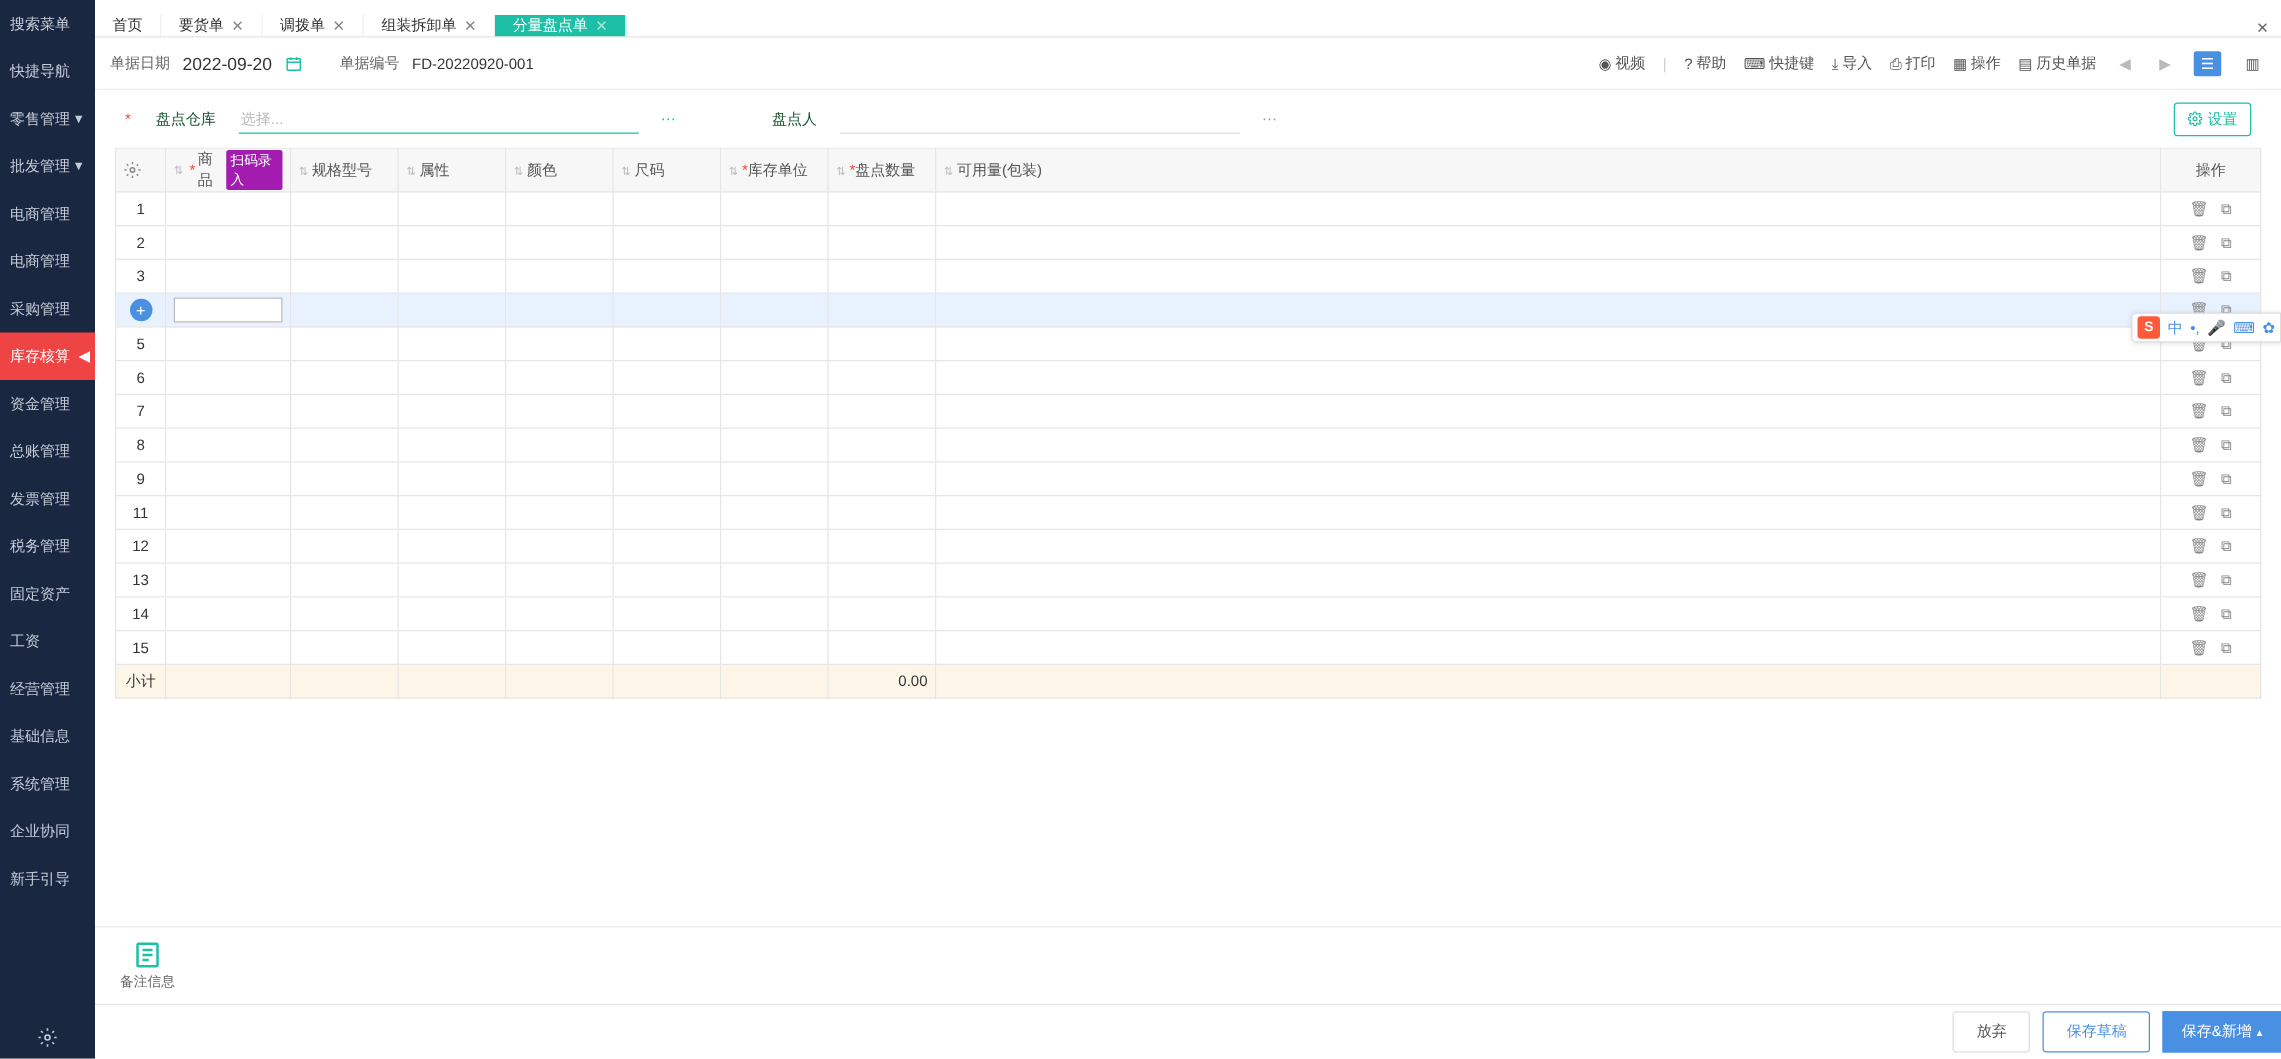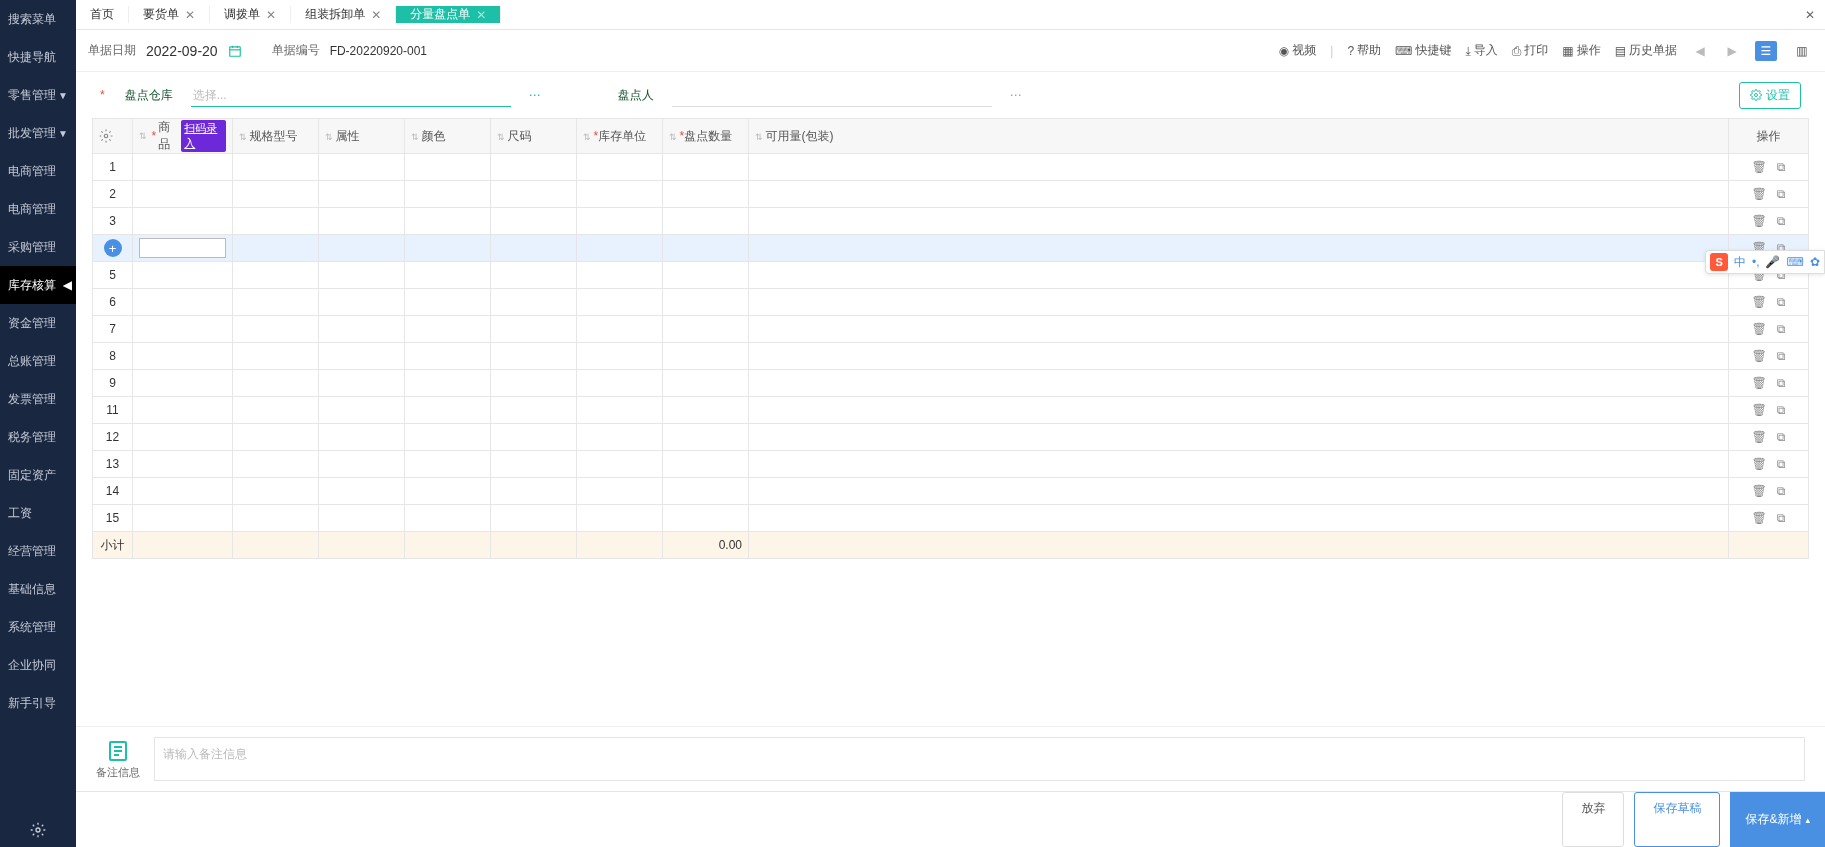--- a/index.html
+++ b/index.html
@@ -2,30 +2,30 @@
 <html><head>
 <meta charset="utf-8">
 <style>
 * { margin: 0; padding: 0; box-sizing: border-box; }
 body { font-family: "Microsoft YaHei", Arial, sans-serif; font-size: 12px; color: #333; background: #fff; overflow: hidden; }
 .app { display: flex; height: 847px; width: 1825px; }
 
 
 .sidebar { width: 76px; background: #1a2740; color: #c5cbd8; display: flex; flex-direction: column; }
 .sidebar-item { height: 38px; display: flex; align-items: center; padding: 0 8px; cursor: pointer; white-space: nowrap; position: relative; }
-.sidebar-item.active { background: #000000; color: #fff; }
+.sidebar-item.active { background: #ef4444; color: #fff; }
 .sidebar-item .caret { margin-left: auto; font-size: 10px; }
 .sidebar-item.active .caret-right { position: absolute; right: 4px; }
 .sidebar-footer { margin-top: auto; height: 34px; display: flex; align-items: center; justify-content: center; }
 
 
 .main { flex: 1; display: flex; flex-direction: column; min-width: 0; }
 
 
-.tabs { height: 30px; display: flex; align-items: center; border-bottom: 1px solid #e5e5e5; background: #fff; }
+.tabs { height: 30px; display: flex; align-items: flex-end; border-bottom: 1px solid #e5e5e5; background: #fff; }
 .tab { padding: 0 14px; display: flex; align-items: center; gap: 6px; border-right: 1px solid #eee; cursor: pointer; font-size: 12px; }
 .tab.active { background: #1dbfa7; color: #fff; }
 .tab .close { font-size: 12px; opacity: .6; }
 .grow { flex: 1; }
 .tab-close-all { width: 30px; display: flex; align-items: center; justify-content: center; cursor: pointer; color: #666; }
 
 
 .doc-header { height: 42px; display: flex; align-items: center; padding: 0 12px; gap: 10px; border-bottom: 1px solid #eee; }
 .dh-label { color: #666; }
 .dh-value { color: #333; }
@@ -62,37 +62,37 @@
 .col-attr { width: 86px; }
 .col-color { width: 86px; }
 .col-size { width: 86px; }
 .col-unit { width: 86px; }
 .col-qty { width: 86px; text-align: right !important; }
 .col-avail { width: auto; }
 .col-act { width: 80px; text-align: center !important; }
 .tbl tr.active td { background: #e8f2ff; }
 .tbl tr.active .col-idx { position: relative; }
 .add-badge { display: inline-flex; width: 18px; height: 18px; border-radius: 50%; background: #4a90e2; color: #fff; align-items: center; justify-content: center; font-size: 13px; }
-.scan-badge { background: #6d28d9; color: #fff; padding: 1px 3px; border-radius: 2px; font-size: 11px; text-decoration: underline; }
+.scan-badge { background: #a21caf; color: #fff; padding: 1px 3px; border-radius: 2px; font-size: 11px; }
 .prod-th-inner { display: flex; align-items: center; gap: 2px; }
 .row-actions { display: flex; justify-content: center; gap: 10px; color: #888; }
 .row-actions span { cursor: pointer; }
 .tbl tr.subtotal td { background: #fdf6e8; }
 .tbl tr.subtotal .sub-label { text-align: center; }
 .tbl tr.subtotal .sub-val { text-align: right; font-weight: 500; }
 
 
 .remark { display: flex; align-items: center; padding: 10px 20px; gap: 14px; border-top: 1px solid #eee; }
 .remark-icon { display: flex; flex-direction: column; align-items: center; color: #1dbfa7; gap: 2px; }
 .remark-icon .lbl { color: #666; font-size: 11px; }
 .remark textarea { flex: 1; border: 1px solid #e5e5e5; height: 44px; padding: 8px; resize: none; font-family: inherit; font-size: 12px; outline: none; }
 .remark textarea::placeholder { color: #bbb; }
 
 
-.footer { height: 56px; border-top: 1px solid #e5e5e5; display: flex; justify-content: flex-end; padding: 0 0 0 16px; gap: 10px; }
+.footer { height: 44px; border-top: 1px solid #e5e5e5; display: flex; align-items: center; justify-content: flex-end; padding: 0 0 0 16px; gap: 10px; }
 .btn { padding: 7px 18px; border-radius: 3px; cursor: pointer; font-size: 12px; }
 .btn-plain { border: 1px solid #ddd; color: #555; background: #fff; }
 .btn-outline { border: 1px solid #4a90e2; color: #4a90e2; background: #fff; }
 .btn-primary { border: 1px solid #4a90e2; background: #4a90e2; color: #fff; display: inline-flex; align-items: center; gap: 4px; padding: 7px 14px; }
 .btn-primary .caret { font-size: 9px; }
 
 
 .ime { position: absolute; right: 0; top: 250px; display: flex; align-items: center; background: #fff; border: 1px solid #ddd; border-radius: 4px 0 0 4px; box-shadow: 0 1px 4px rgba(0,0,0,.1); padding: 2px 4px; gap: 6px; }
 .ime .logo { width: 18px; height: 18px; background: #ff5a3c; color: #fff; border-radius: 3px; display: inline-flex; align-items: center; justify-content: center; font-weight: bold; font-size: 11px; }
 .ime span { color: #4a90e2; }
@@ -535,21 +535,20 @@
     <div class="remark">
       <div class="remark-icon">
         <svg width="24" height="24" viewBox="0 0 24 24" fill="none" stroke="#1dbfa7" stroke-width="2">
             <rect x="4" y="3" width="16" height="18" rx="1"></rect>
             <line x1="8" y1="8" x2="16" y2="8"></line>
             <line x1="8" y1="12" x2="16" y2="12"></line>
             <line x1="8" y1="16" x2="13" y2="16"></line>
           </svg>
         <span class="lbl">备注信息</span>
       </div>
-      <textarea placeholder="请输入备注信息" style=""></textarea>
     </div>
 
     <div class="footer">
       <span class="btn btn-plain">放弃</span>
       <span class="btn btn-outline">保存草稿</span>
       <span class="btn btn-primary" style="border-radius:0;">
         <span>保存&amp;新增</span>
           <span class="caret">▴</span>
       </span>
     </div>

